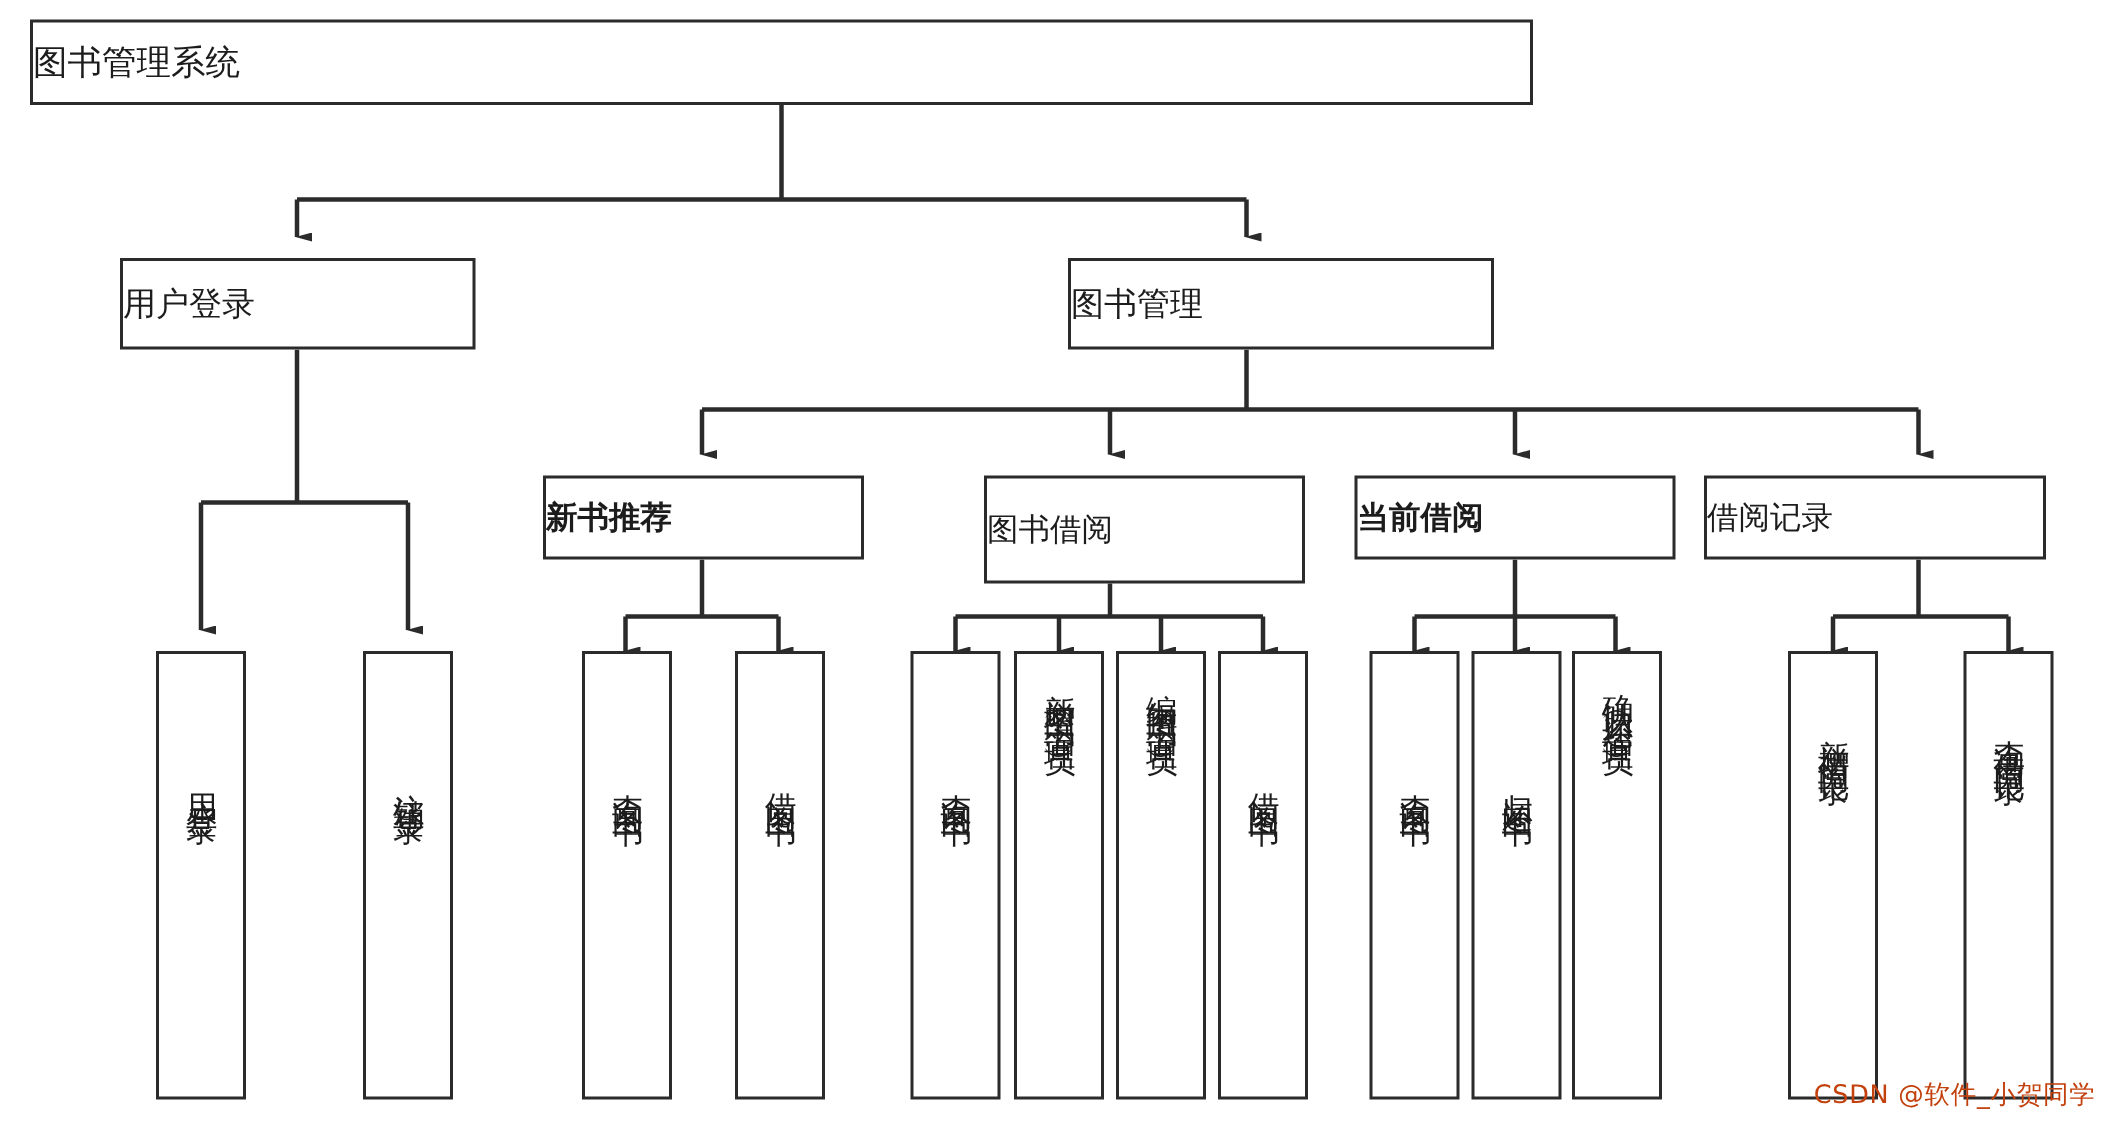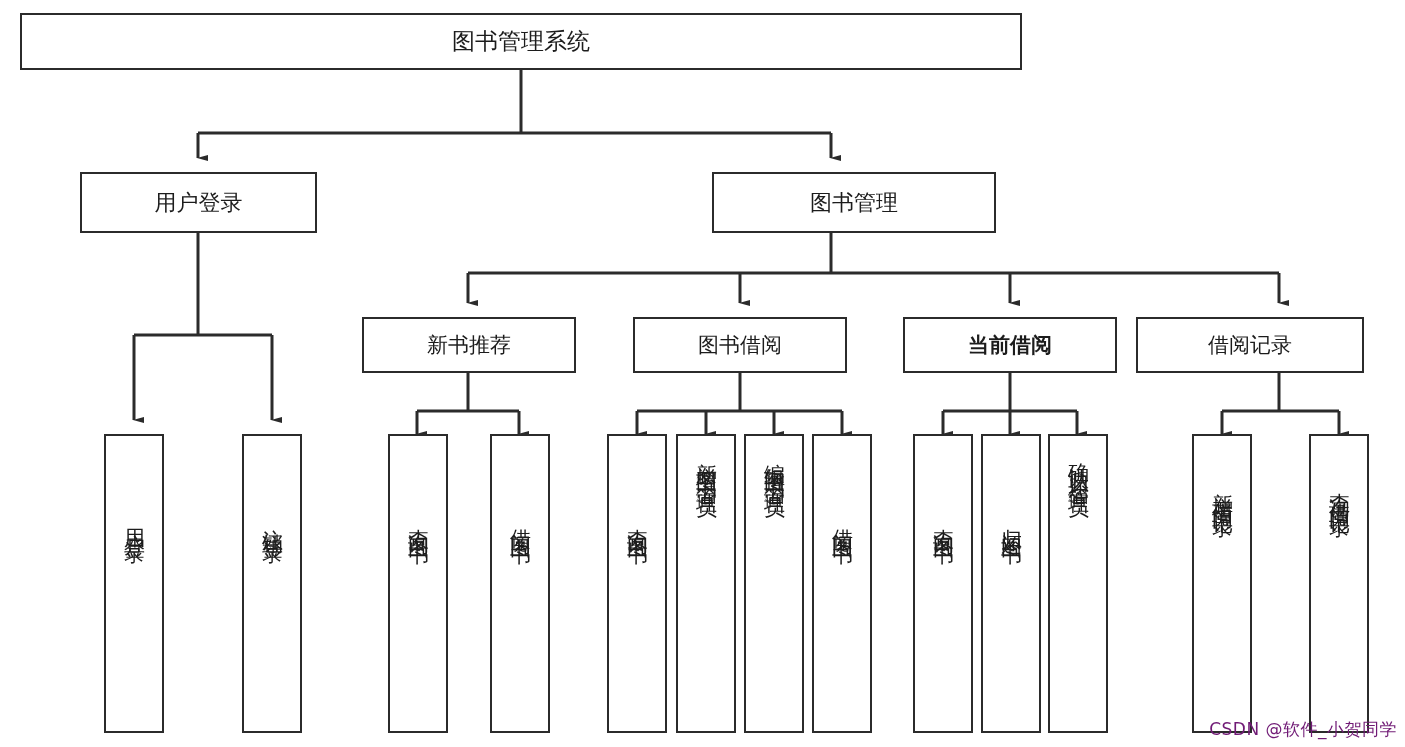--- a/index.html
+++ b/index.html
@@ -27,21 +27,20 @@
     height: 747px;
     pointer-events: none;
   }
   .node {
     position: absolute;
     box-sizing: border-box;
     background: #ffffff;
     border: 2px solid #2b2b2b;
     display: flex;
     align-items: center;
-    justify-content: center;
     text-align: center;
     color: #1c1c1c;
     z-index: 2;
   }
   .node.root {
     font-size: 23px;
   }
   .node.level2 {
     font-size: 22px;
   }
@@ -60,21 +59,21 @@
     -webkit-text-orientation: upright;
     letter-spacing: 5px;
     line-height: 1;
     white-space: nowrap;
   }
   #watermark {
     position: absolute;
     right: 8px;
     bottom: 6px;
     font-size: 17px;
-    color: #701a75;
+    color: #c2410c;
     letter-spacing: 0.5px;
     z-index: 5;
     white-space: nowrap;
   }
 </style>
 </head>
 <body>
 
 <div id="canvas">
 
@@ -132,24 +131,24 @@
     <span>图书管理系统</span>
   </div>
 
   <div class="node level2" style="left:80px; top:172px; width:237px; height:61px;">
     <span>用户登录</span>
   </div>
   <div class="node level2" style="left:712px; top:172px; width:284px; height:61px;">
     <span>图书管理</span>
   </div>
 
-  <div class="node level3" style="left:362px; top:317px; width:214px; height:56px;">
+  <div class="node level3" style="left:362px; top:317px; width:214px; height:56px;font-weight:bold;">
     <span>新书推荐</span>
   </div>
-  <div class="node level3" style="left:633px; top:317px; width:214px; height:56px;">
+  <div class="node level3" style="left:656px; top:317px; width:214px; height:72px;">
     <span>图书借阅</span>
   </div>
   <div class="node level3" style="left:903px; top:317px; width:214px; height:56px;font-weight:bold;">
     <span>当前借阅</span>
   </div>
   <div class="node level3" style="left:1136px; top:317px; width:228px; height:56px;">
     <span>借阅记录</span>
   </div>
 
   <div class="node leaf" style="left:104px; top:434px; width:60px; height:299px; padding-top:76px;">

